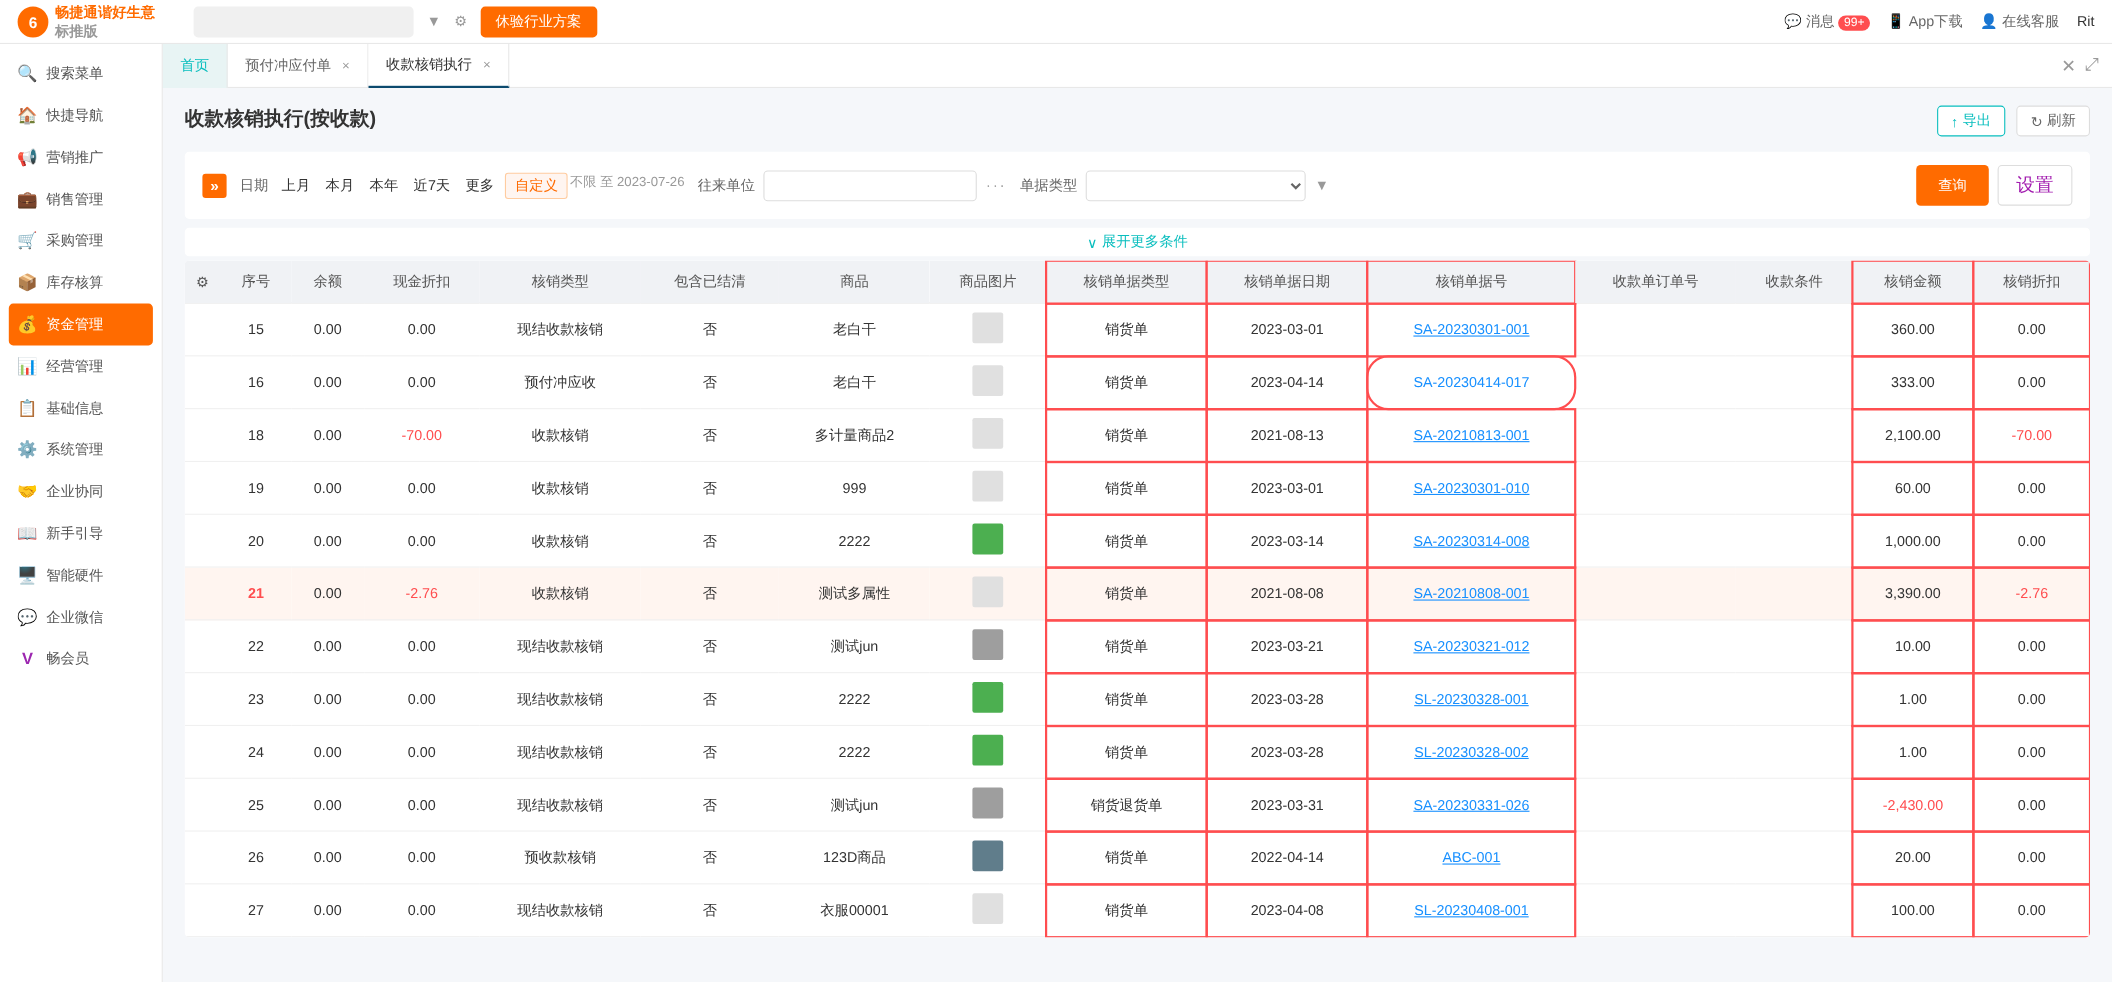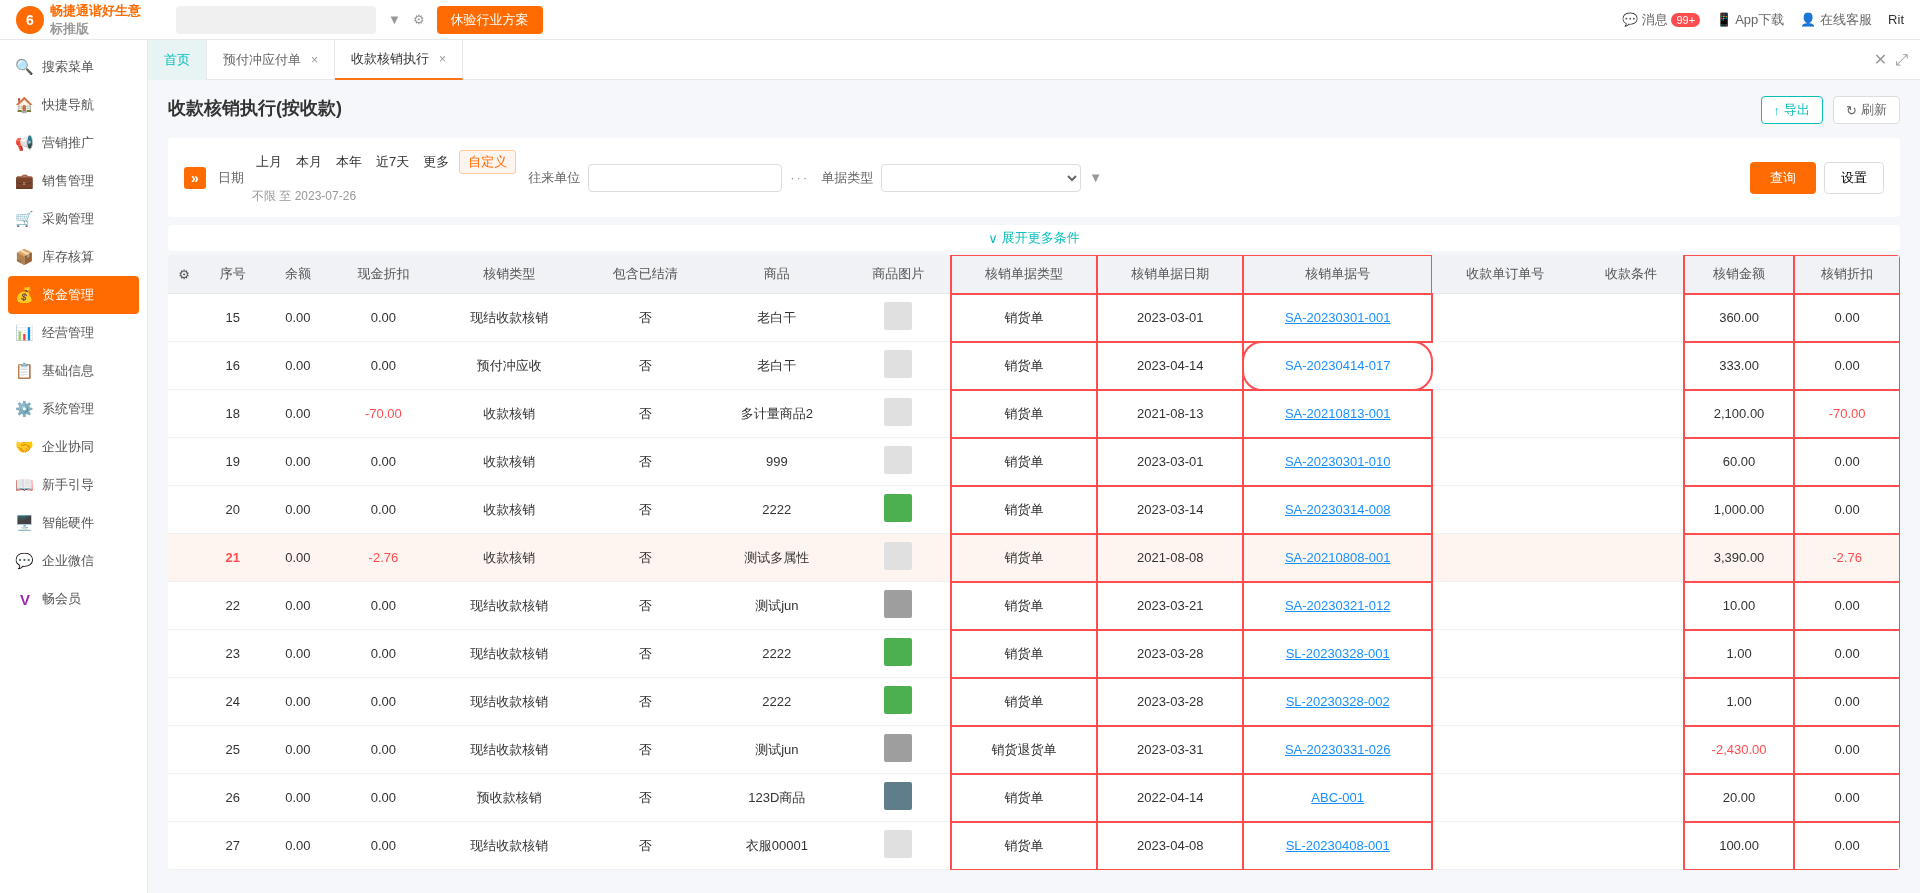--- a/index.html
+++ b/index.html
@@ -39,29 +39,29 @@
     .page-title { font-size: 18px; font-weight: bold; color: #333; margin-bottom: 14px; display: flex; justify-content: space-between; }
     .page-actions { display: flex; gap: 10px; }
     .btn-export { color: #09bebe; border: 1px solid #09bebe; background: white; padding: 4px 12px; border-radius: 4px; cursor: pointer; font-size: 13px; display: flex; align-items: center; gap: 4px; }
     .btn-refresh { color: #666; border: 1px solid #ddd; background: white; padding: 4px 12px; border-radius: 4px; cursor: pointer; font-size: 13px; display: flex; align-items: center; gap: 4px; }
 
     
     .filter-bar { background: white; border-radius: 4px; padding: 12px 16px; margin-bottom: 8px; display: flex; flex-wrap: wrap; align-items: center; gap: 12px; }
     .filter-expand-btn { background: #ff6b00; color: white; width: 22px; height: 22px; border-radius: 3px; display: flex; align-items: center; justify-content: center; cursor: pointer; font-size: 14px; font-weight: bold; }
     .filter-group { display: flex; align-items: center; gap: 8px; }
     .filter-label { color: #666; font-size: 13px; }
-    .filter-date-range { display: flex; flex-direction: column; gap: 14px; }
+    .filter-date-range { display: flex; flex-direction: row; gap: 2px; }
     .filter-date-options { display: flex; gap: 6px; align-items: center; }
     .date-btn { color: #333; cursor: pointer; font-size: 13px; padding: 2px 4px; }
     .date-custom { color: #ff6b00; background: #fff5f0; padding: 2px 8px; border-radius: 3px; font-size: 13px; cursor: pointer; border: 1px solid #ffcca0; }
     .filter-date-sub { color: #999; font-size: 12px; }
     .filter-input { border: 1px solid #ddd; border-radius: 4px; padding: 4px 8px; font-size: 13px; color: #666; min-width: 180px; height: 28px; }
     .filter-select { border: 1px solid #ddd; border-radius: 4px; padding: 4px 8px; font-size: 13px; color: #666; min-width: 200px; height: 28px; background: white; }
     .btn-query { background: #ff6b00; color: white; border: none; padding: 6px 20px; border-radius: 4px; cursor: pointer; font-size: 13px; }
-    .btn-settings { background: white; color: #000000; border: 1px solid #ddd; padding: 6px 16px; border-radius: 4px; cursor: pointer; font-size: 13px; }
+    .btn-settings { background: white; color: #a21caf; border: 1px solid #ddd; padding: 6px 16px; border-radius: 4px; cursor: pointer; font-size: 17px; }
     .filter-dots { color: #999; letter-spacing: 2px; }
 
     
     .expand-more-bar { display: flex; align-items: center; justify-content: center; padding: 4px; color: #09bebe; font-size: 13px; cursor: pointer; gap: 4px; }
 
     
     .table-container { background: white; border-radius: 4px; overflow: hidden; position: relative; }
     table { width: 100%; border-collapse: collapse; font-size: 13px; }
     thead tr { background: #f0f2f5; }
     th { padding: 10px 8px; text-align: center; color: #555; font-weight: 500; border-bottom: 1px solid #e8e8e8; white-space: nowrap; position: sticky; top: 0; background: #f0f2f5; z-index: 1; }
@@ -174,21 +174,21 @@
   <div class="main">
 
     <div class="tab-bar">
       <div class="tab tab-home">
         <span>首页</span>
       </div>
       <div class="tab">
         <span>预付冲应付单</span>
         <span class="tab-close">×</span>
       </div>
-      <div class="tab active" style="border-bottom:2px solid #f97316;">
+      <div class="tab active" style="border-bottom:2px solid #0c4a6e;">
         <span>收款核销执行</span>
         <span class="tab-close">×</span>
       </div>
       <div class="tab-spacer"></div>
       <div class="tab-actions">
         <span style="color:#999;cursor:pointer;font-size:16px;">✕</span>
         <span style="color:#999;cursor:pointer;font-size:16px;">⤢</span>
       </div>
     </div>
 

